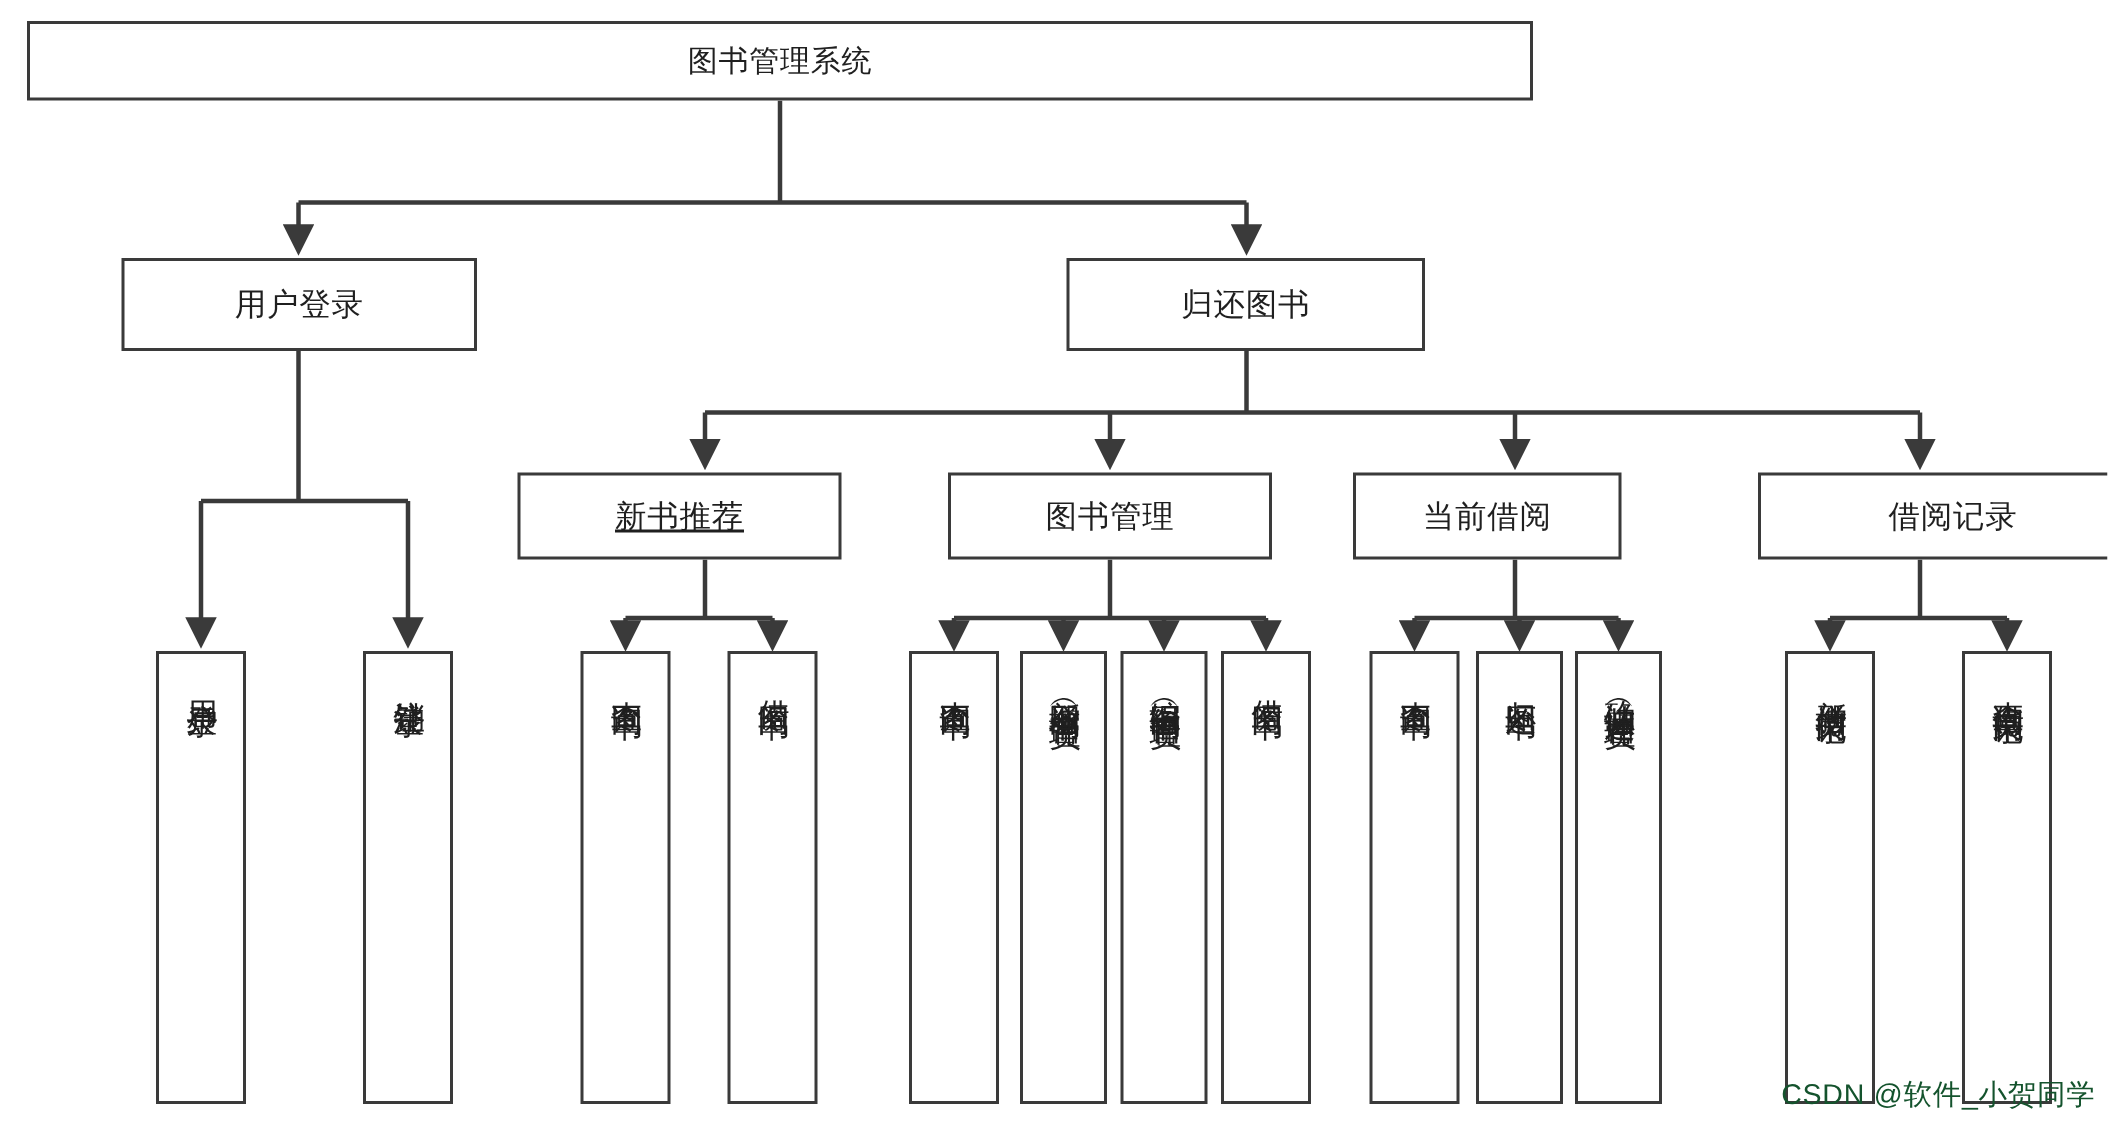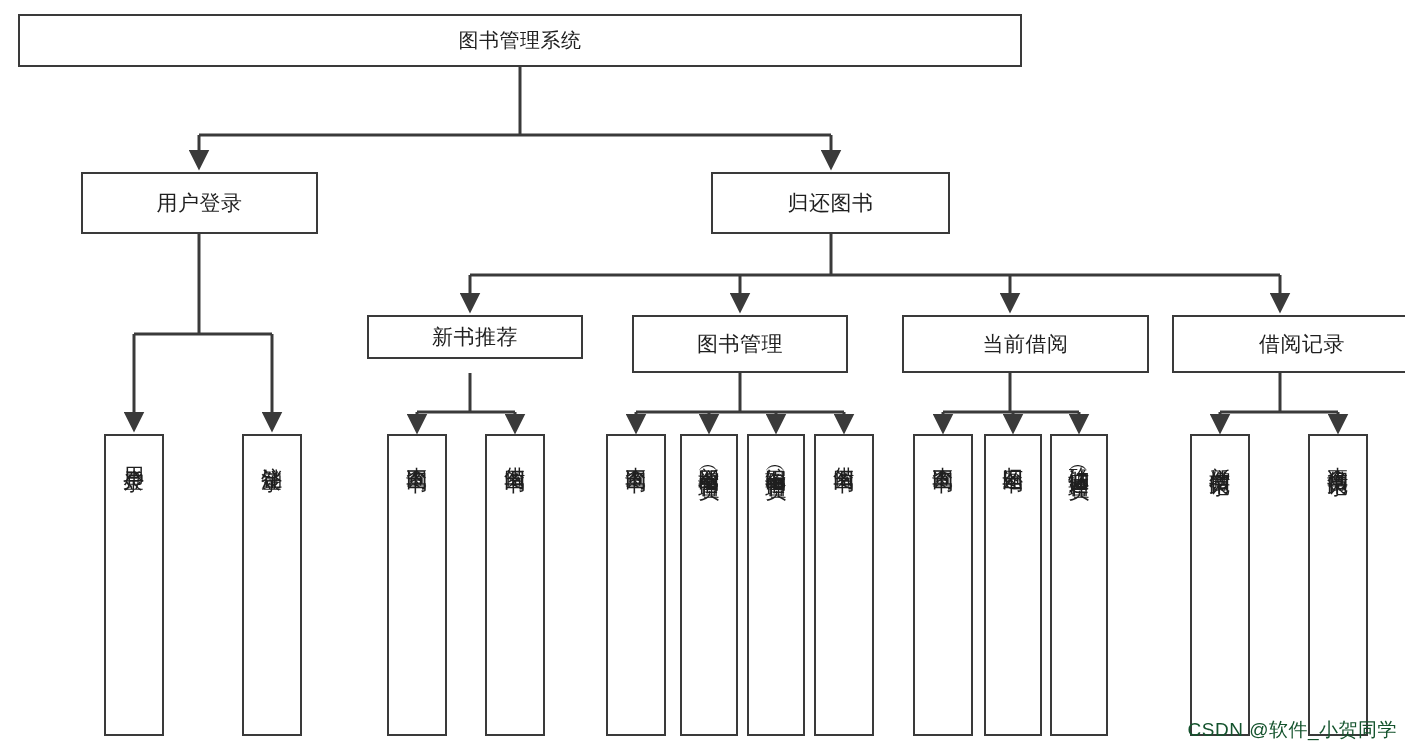--- a/index.html
+++ b/index.html
@@ -128,27 +128,27 @@
     <span>图书管理系统</span>
   </div>
 
   <div class="node l2" style="left: 81px; top: 172px; width: 237px; height: 62px;">
     <span>用户登录</span>
   </div>
   <div class="node l2" style="left: 711px; top: 172px; width: 239px; height: 62px;">
     <span>归还图书</span>
   </div>
 
-  <div class="node l3" style="left: 367px; top: 315px; width: 216px; height: 44px;">
+  <div class="node l3" style="left: 345px; top: 315px; width: 216px; height: 58px; text-decoration: underline;">
     <span>新书推荐</span>
   </div>
   <div class="node l3" style="left: 632px; top: 315px; width: 216px; height: 58px;">
     <span>图书管理</span>
   </div>
-  <div class="node l3" style="left: 902px; top: 315px; width: 247px; height: 58px;">
+  <div class="node l3" style="left: 902px; top: 315px; width: 179px; height: 58px;">
     <span>当前借阅</span>
   </div>
   <div class="node l3" style="left: 1172px; top: 315px; width: 260px; height: 58px; font-family: Liberation Serif, serif;">
     <span>借阅记录</span>
   </div>
 
   <div class="node leaf" style="left: 104px; top: 434px; width: 60px; height: 302px;">
     <span class="vtext">用户登录</span>
   </div>
   <div class="node leaf" style="left: 242px; top: 434px; width: 60px; height: 302px;">

